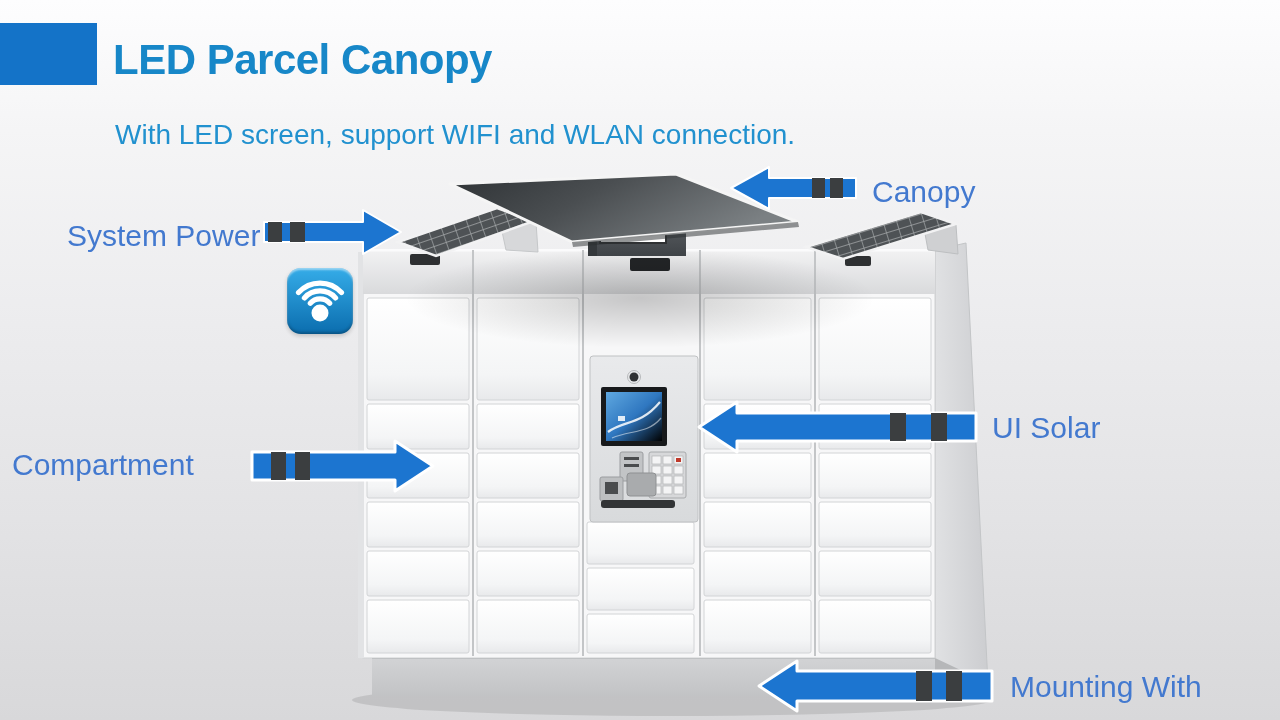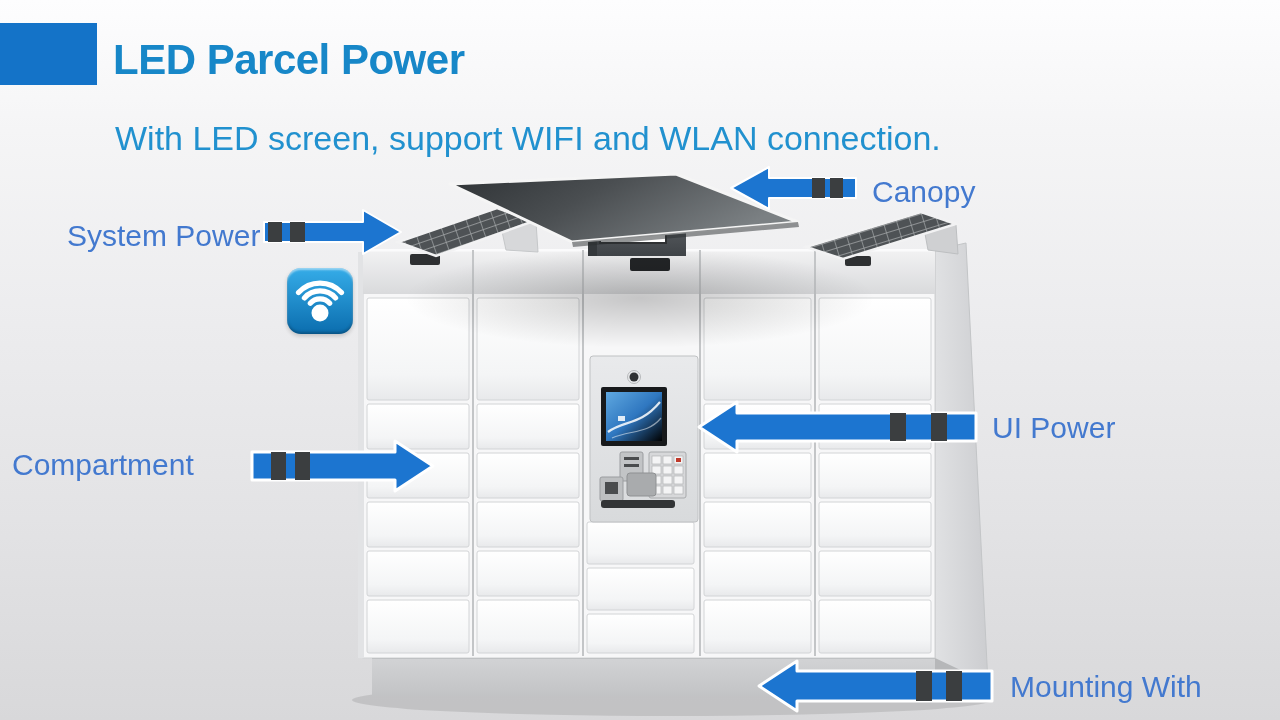--- a/index.html
+++ b/index.html
@@ -4,21 +4,21 @@
 <style>
   html,body{margin:0;padding:0;}
   body{
     width:1280px;height:720px;overflow:hidden;position:relative;
     font-family:"Liberation Sans", sans-serif;
     background:linear-gradient(180deg,#fdfdfe 0%,#f5f5f6 18%,#ececee 45%,#e3e3e5 72%,#d8d8da 100%);
   }
   .abs{position:absolute;}
   #accent-bar{left:0;top:23px;width:97px;height:62px;background:var(--accent,#1473c8);}
   #page-title{left:113px;top:36px;font-size:42px;font-weight:600;letter-spacing:-0.5px;color:var(--title,#1787c8);}
-  #page-subtitle{left:115px;top:119px;font-size:34px;color:var(--subtitle,#2191cf);}
+  #page-subtitle{left:115px;top:119px;font-size:28px;color:var(--subtitle,#2191cf);}
   .callout-label{font-size:30px;font-weight:normal;color:var(--label,#4379cf);white-space:nowrap;}
   #label-solar{left:67px;top:219px;}
   #label-canopy{left:872px;top:175px;}
   #label-ui{left:992px;top:411px;}
   #label-compartment{left:12px;top:448px;}
   #label-mounting{left:1010px;top:670px;}
   .arrow-svg{display:block;}
   #arrow-canopy{left:728px;top:164px;}
   #arrow-solar{left:262px;top:206px;}
   #arrow-ui{left:695px;top:398px;}
@@ -206,21 +206,21 @@
     <rect x="600" y="224" width="66" height="19" fill="#ffffff" stroke="#2f3133" stroke-width="2"></rect>
   </g>
 
   <g>
     <polygon points="450,184 676,174 798,222 572,242" fill="url(#canopyGrad)" stroke="#f5f5f5" stroke-width="3" stroke-linejoin="round"></polygon>
     <polygon points="572,242 798,222 799,227 573,247" fill="#2a2d2f" opacity="0.5"></polygon>
   </g>
 </svg>
 
 <div id="accent-bar" class="abs"></div>
-<div id="page-title" class="abs">LED Parcel Power</div>
+<div id="page-title" class="abs">LED Parcel Canopy</div>
 <div id="page-subtitle" class="abs">With LED screen, support WIFI and WLAN connection.</div>
 
 <div id="wifi-badge" class="abs">
   <svg width="66" height="66" viewBox="0 0 66 66">
     <g stroke="#ffffff" stroke-width="5.2" fill="none" stroke-linecap="round">
       <path d="M23.3 35.3 A 13 13 0 0 1 42.7 35.3"></path>
       <path d="M17.4 29.9 A 21 21 0 0 1 48.6 29.9"></path>
       <path d="M11.5 24.6 A 29 29 0 0 1 54.5 24.6"></path>
     </g>
     <circle cx="33" cy="45" r="8.5" fill="#ffffff"></circle>
@@ -239,21 +239,21 @@
   <polygon points="139,26 101,4 101,16 2,16 2,36 101,36 101,48" style="fill:var(--arrow,#1c75d0)" stroke="#ffffff" stroke-width="2" stroke-linejoin="round"></polygon>
   <rect x="6" y="16" width="14" height="20" style="fill:var(--stripe,#3b3e40)"></rect>
   <rect x="28" y="16" width="15" height="20" style="fill:var(--stripe,#3b3e40)"></rect>
 </svg>
 
 <svg id="arrow-ui" class="abs arrow-svg" width="284" height="58" viewBox="0 0 284 58">
   <polygon points="4,29 42,4 42,15 281,15 281,43 42,43 42,54" style="fill:var(--arrow,#1c75d0)" stroke="#ffffff" stroke-width="3" stroke-linejoin="round"></polygon>
   <rect x="195" y="15" width="16" height="28" style="fill:var(--stripe,#3b3e40)"></rect>
   <rect x="236" y="15" width="16" height="28" style="fill:var(--stripe,#3b3e40)"></rect>
 </svg>
-<div id="label-ui" class="abs callout-label">UI Power</div>
+<div id="label-ui" class="abs callout-label">UI Solar</div>
 
 <div id="label-compartment" class="abs callout-label">Compartment</div>
 <svg id="arrow-compartment" class="abs arrow-svg" width="186" height="56" viewBox="0 0 186 56">
   <polygon points="183,28 145,3 145,14 2,14 2,42 145,42 145,53" style="fill:var(--arrow,#1c75d0)" stroke="#ffffff" stroke-width="3" stroke-linejoin="round"></polygon>
   <rect x="21" y="14" width="15" height="28" style="fill:var(--stripe,#3b3e40)"></rect>
   <rect x="45" y="14" width="15" height="28" style="fill:var(--stripe,#3b3e40)"></rect>
 </svg>
 
 <svg id="arrow-mounting" class="abs arrow-svg" width="240" height="56" viewBox="0 0 240 56">
   <polygon points="4,28 42,3 42,13 237,13 237,43 42,43 42,53" style="fill:var(--arrow,#1c75d0)" stroke="#ffffff" stroke-width="3" stroke-linejoin="round"></polygon>

